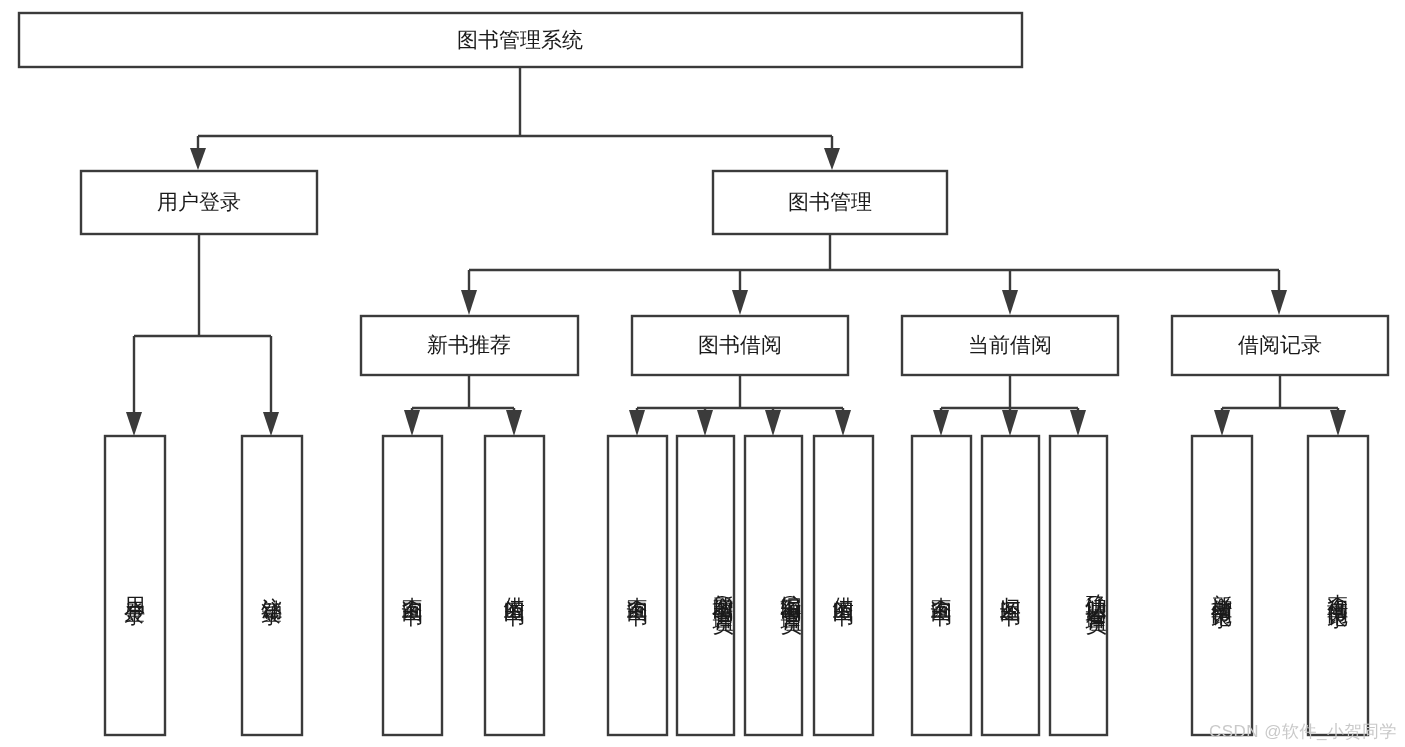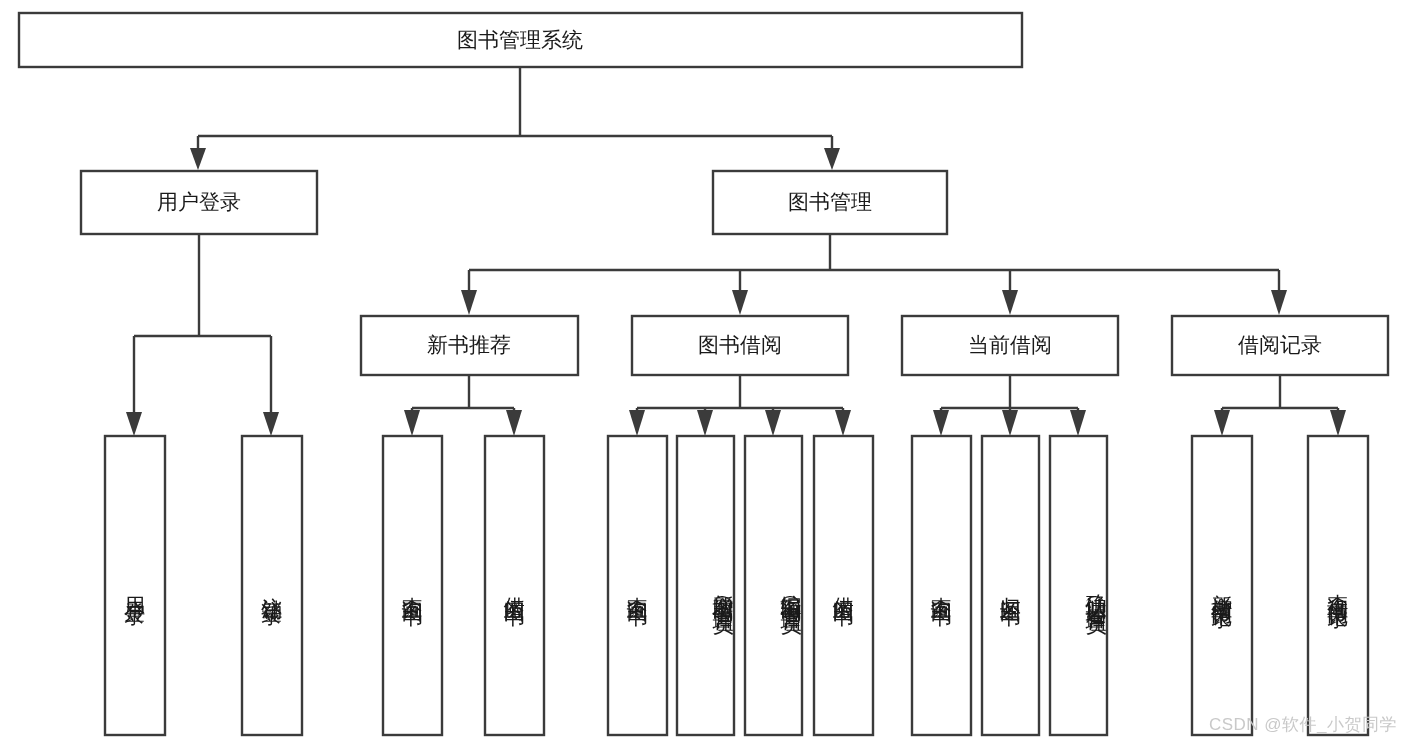--- a/index.html
+++ b/index.html
@@ -62,21 +62,21 @@
     letter-spacing: 3px;
     display: flex;
     align-items: center;
     justify-content: center;
     white-space: nowrap;
     pointer-events: none;
   }
   .watermark {
     position: absolute;
     right: 8px;
-    bottom: 11px;
+    bottom: 4px;
     font-family: "Liberation Sans", "DejaVu Sans", sans-serif;
     font-size: 17px;
     color: #c9c9c9;
     letter-spacing: 0.5px;
     user-select: none;
   }
 </style>
 </head>
 <body>
 

